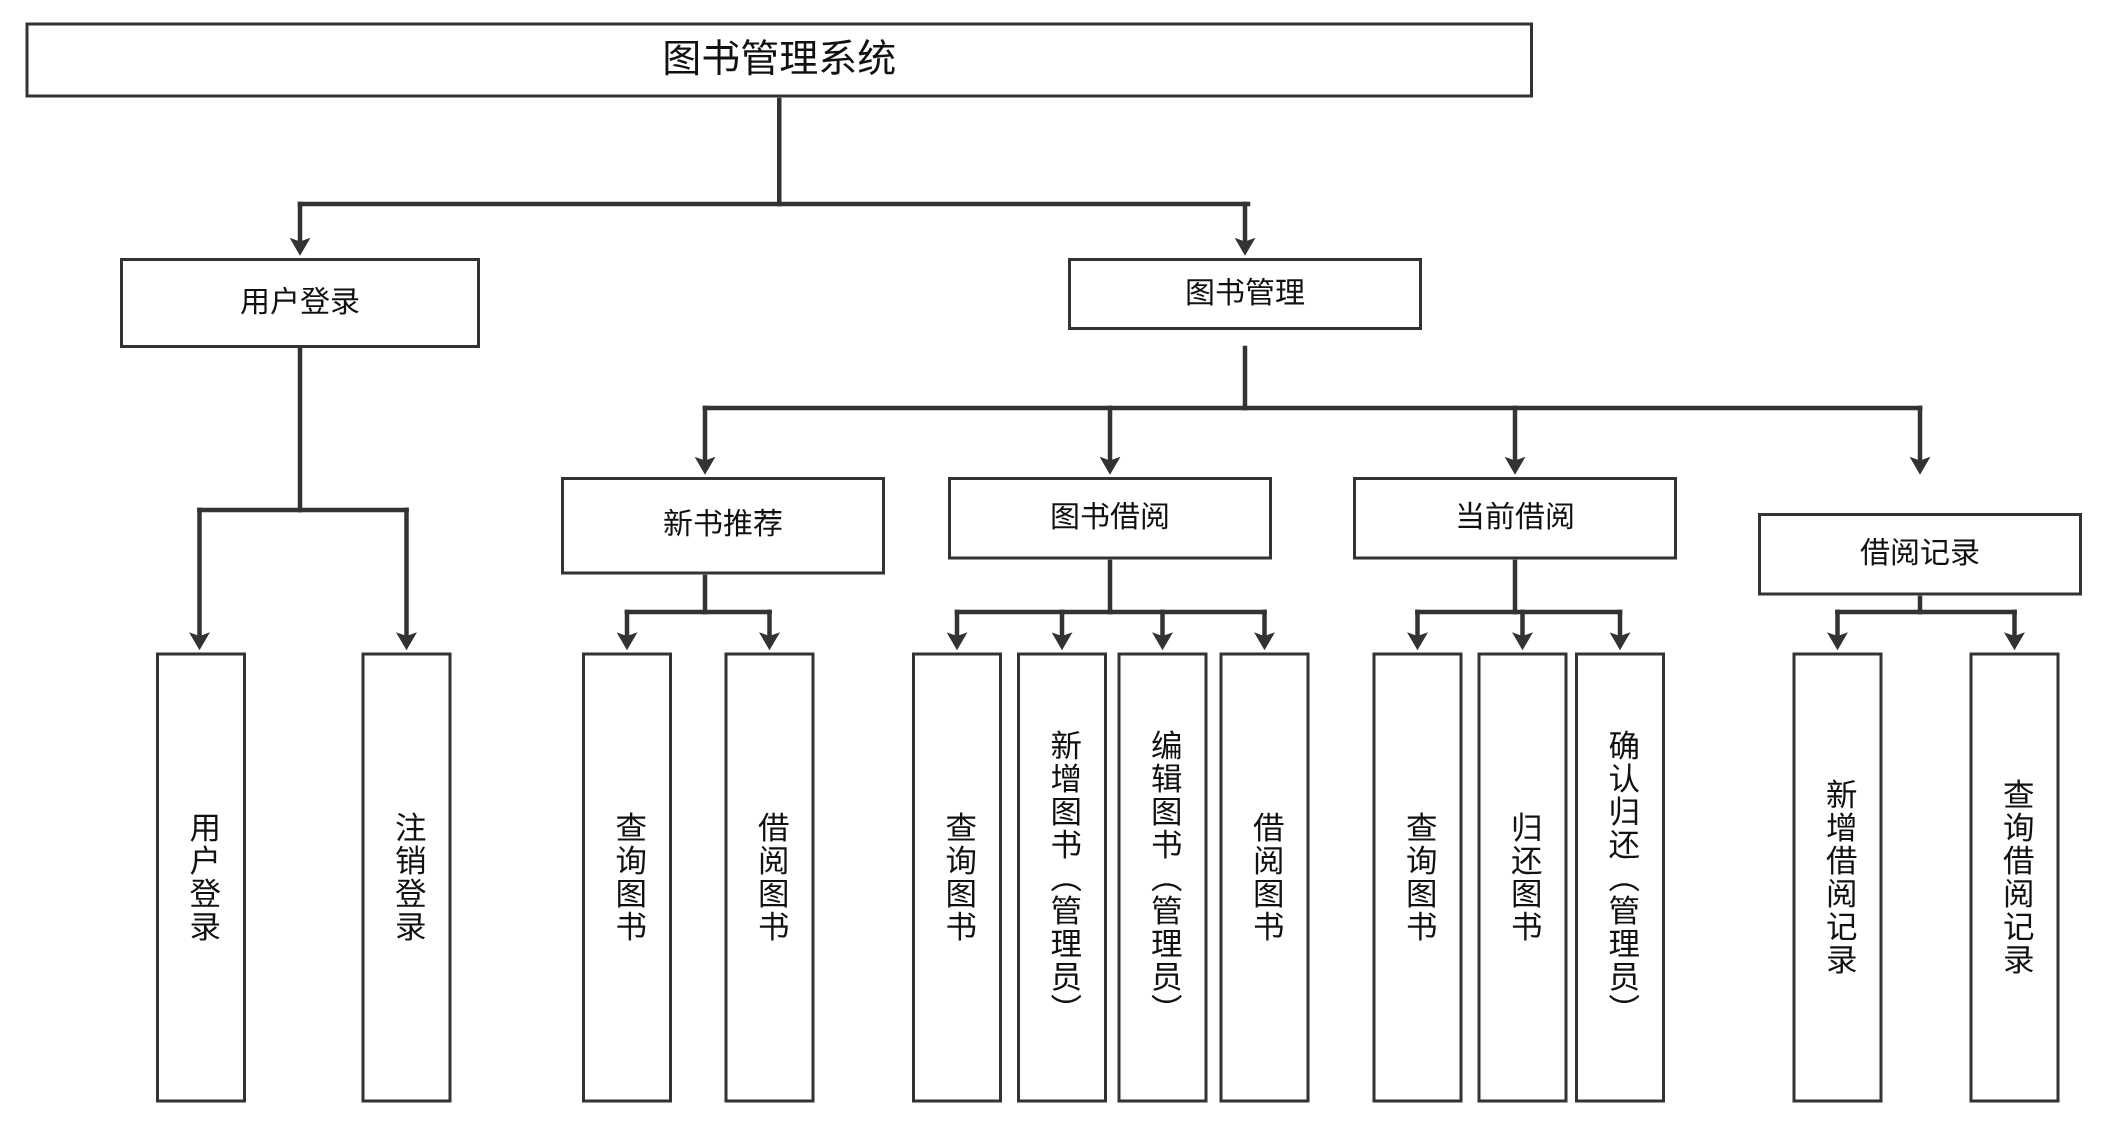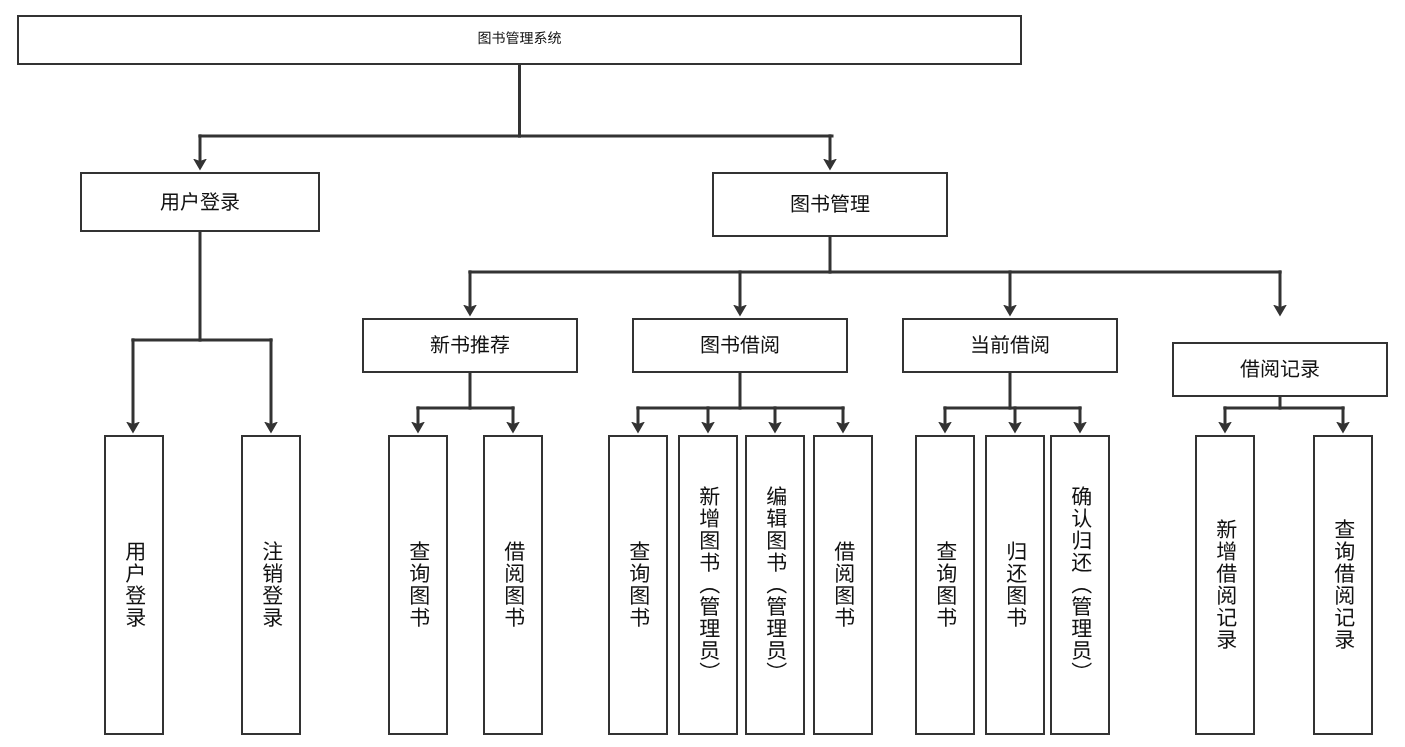--- a/index.html
+++ b/index.html
@@ -38,21 +38,21 @@
     line-height: 1.12;
     text-align: center;
     z-index: 2;
   }
   .node .label {
     display: block;
     white-space: pre-line;
   }
   
   .node.h { font-size: 20px; }
-  .node.root { font-size: 14px; font-family: Liberation Mono, monospace; }
+  .node.root { font-size: 26px; }
   
   .node.v {
     writing-mode: vertical-rl;
     text-orientation: upright;
     font-size: 21px;
     letter-spacing: 1px;
     padding: 4px 0;
   }
   .node.v .label {
     white-space: nowrap;
@@ -121,25 +121,25 @@
     </g>
   </svg>
 
   <div class="node root" style="left: 17px; top: 15px; width: 1005px; height: 50px;">
     <span class="label">图书管理系统</span>
   </div>
 
   <div class="node h" style="left: 80px; top: 172px; width: 240px; height: 60px;">
     <span class="label">用户登录</span>
   </div>
-  <div class="node h" style="left: 712px; top: 172px; width: 236px; height: 65px;">
+  <div class="node h" style="left: 712px; top: 172px; width: 236px; height: 48px;">
     <span class="label">图书管理</span>
   </div>
 
-  <div class="node h" style="left: 362px; top: 318px; width: 216px; height: 55px; align-items: center;">
+  <div class="node h" style="left: 374px; top: 318px; width: 216px; height: 65px; align-items: center;">
     <span class="label">新书推荐</span>
   </div>
   <div class="node h" style="left: 902px; top: 318px; width: 216px; height: 55px;">
     <span class="label">当前借阅</span>
   </div>
   <div class="node h" style="left: 632px; top: 318px; width: 216px; height: 55px;">
     <span class="label">图书借阅</span>
   </div>
   <div class="node h" style="left: 1172px; top: 318px; width: 216px; height: 55px; margin-top: 24px;">
     <span class="label">借阅记录</span>

